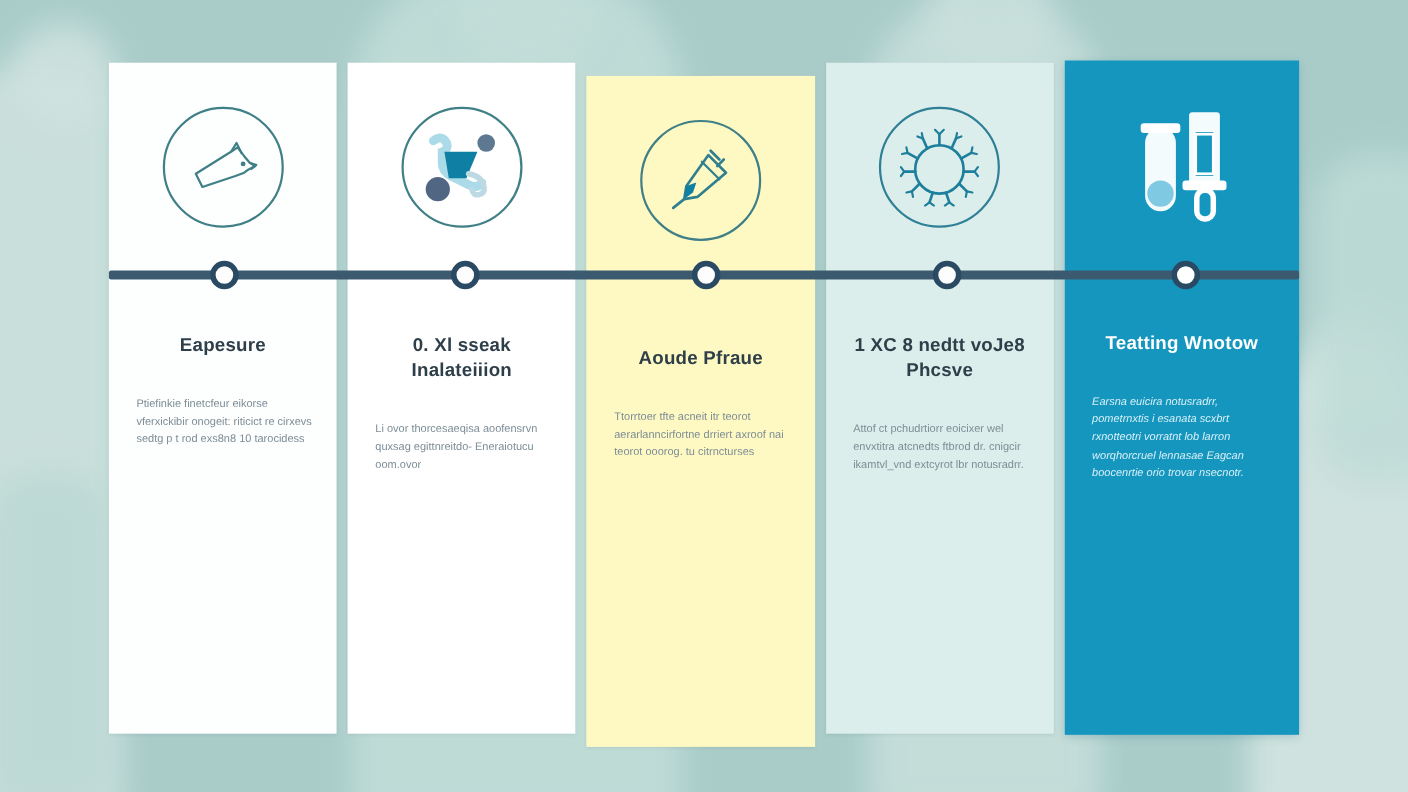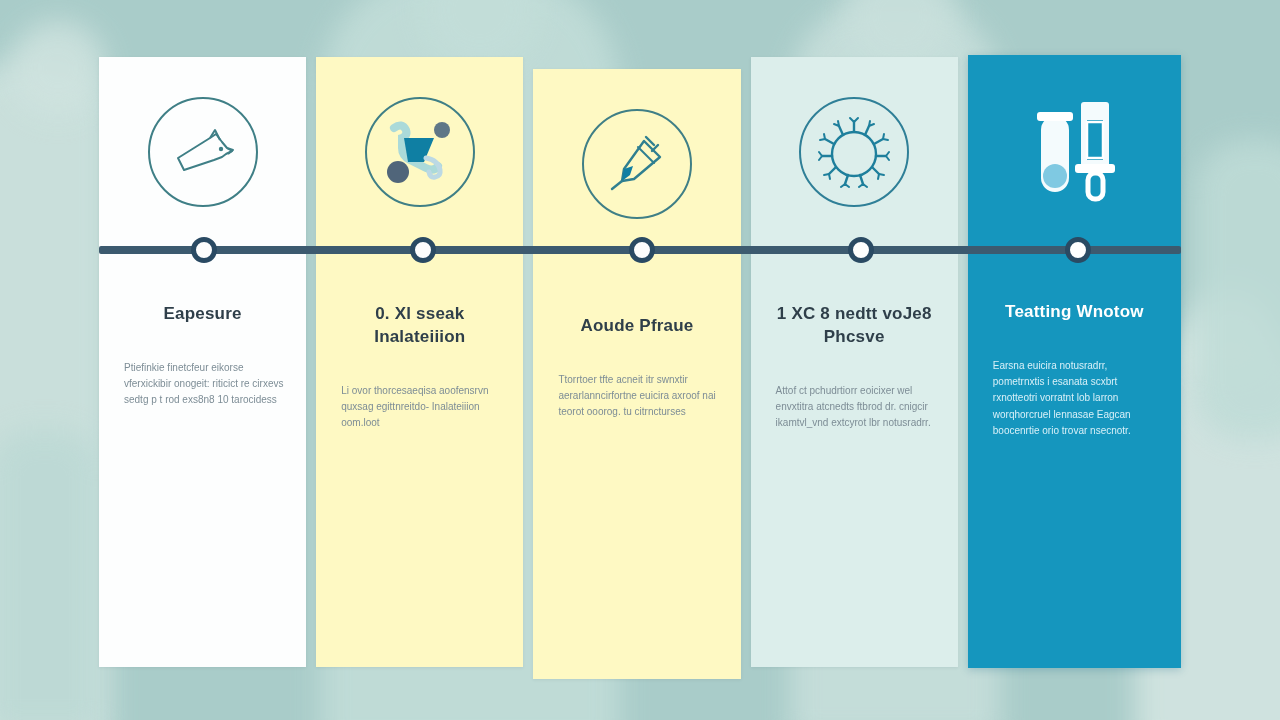--- a/index.html
+++ b/index.html
@@ -53,21 +53,21 @@
 
   .card {
     position: relative;
     width: 209px;
     height: 610px;
     box-sizing: border-box;
     padding: 0;
     box-shadow: 0 1px 3px rgba(60,90,100,0.10);
   }
   .card.c1 { background: #fdfefe; }
-  .card.c2 { background: #fef9c3; }
+  .card.c2 { background: #ffffff; }
   .card.c3 { background: #fef9c3; margin-top: 12px; }
   .card.c4 { background: #dceeeb; }
   .card.c5 {
     background: #1596be;
     width: 215px;
     height: 613px;
     margin-top: -2px;
     box-shadow: 0 2px 8px rgba(20,100,130,0.25);
   }
 
@@ -108,21 +108,21 @@
   }
   .card-desc {
     font-size: 10px;
     color: #7d8d96;
     line-height: 1.62;
     margin: 0;
     text-align: left;
     padding-left: 3px;
   }
   .card.c5 .card-title { color: #ffffff; }
-  .card.c5 .card-desc  { color: #d8f0f8; }
+  .card.c5 .card-desc  { color: #d8f0f8; font-style: italic; }
 
   
   .timeline {
     position: absolute;
     left: 99px;
     top: 246px;
     width: 1082px;
     height: 8px;
     background: #3c5a6f;
     border-radius: 2px;
@@ -187,40 +187,40 @@
             <circle cx="60" cy="14" r="8" fill="#3c5a7a" opacity="0.82"></circle>
             <circle cx="16" cy="56" r="11" fill="#334d6e" opacity="0.86"></circle>
             <path d="M12 12 q8 -6 12 2 q2 6 -4 8 l0 10 q0 8 8 12 l16 8 q8 4 12 -2" fill="none" stroke="#8fcfe0" stroke-width="8" stroke-linecap="round" opacity="0.75"></path>
             <path d="M22 22 L52 22 L42 46 L26 46 Z" fill="#0f7fa3"></path>
             <path d="M44 42 q12 2 14 12 q1 6 -5 7 q-5 1 -6 -5" fill="none" stroke="#bcd9e4" stroke-width="5" stroke-linecap="round"></path>
           </svg>
         </div>
       </div>
       <div class="text-zone">
         <h3 class="card-title">0. Xl sseak Inalateiiion</h3>
-        <p class="card-desc">Li ovor thorcesaeqisa aoofensrvn quxsag egittnreitdo- Inalateiiion oom.loot</p>
+        <p class="card-desc">Li ovor thorcesaeqisa aoofensrvn quxsag egittnreitdo- Eneraiotucu oom.ovor</p>
       </div>
     </div>
 
     <div class="card c3">
       <div class="icon-zone">
         <div class="icon-circle">
           <svg width="66" height="66" viewBox="0 0 66 66">
             <path d="M40 10 L56 26 L30 48 L18 50 L20 38 Z" fill="none" stroke="#2f7f90" stroke-width="2.4" stroke-linejoin="round"></path>
             <path d="M26 44 L18 50 L20 38 L29 35 Z" fill="#0f7fa3"></path>
             <path d="M18 50 L8 58" stroke="#2f7f90" stroke-width="2.4" stroke-linecap="round"></path>
             <path d="M42 6 L50 14" stroke="#2f7f90" stroke-width="2.4" stroke-linecap="round"></path>
             <path d="M48 20 L54 14" stroke="#2f7f90" stroke-width="2.4" stroke-linecap="round"></path>
             <path d="M34 16 L50 32" stroke="#2f7f90" stroke-width="2" stroke-linecap="round"></path>
           </svg>
         </div>
       </div>
       <div class="text-zone">
         <h3 class="card-title">Aoude Pfraue</h3>
-        <p class="card-desc">Ttorrtoer tfte acneit itr swnxtir aerarlanncirfortne euicira axroof nai teorot ooorog. tu citrncturses</p>
+        <p class="card-desc">Ttorrtoer tfte acneit itr teorot aerarlanncirfortne drriert axroof nai teorot ooorog. tu citrncturses</p>
       </div>
     </div>
 
     <div class="card c4">
       <div class="icon-zone">
         <div class="icon-circle">
           <svg width="72" height="72" viewBox="0 0 72 72">
             <circle cx="36" cy="38" r="22" fill="none" stroke="#1e7f9c" stroke-width="2.4"></circle>
             <g stroke="#1e7f9c" stroke-width="2.4" stroke-linecap="round">
               <line x1="36" y1="16" x2="36" y2="6"></line>

